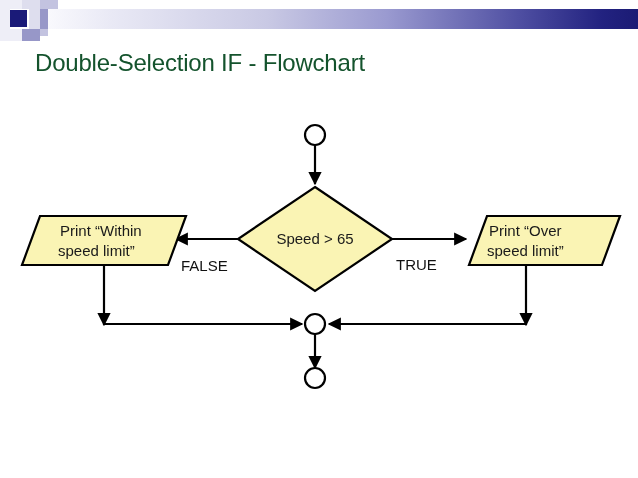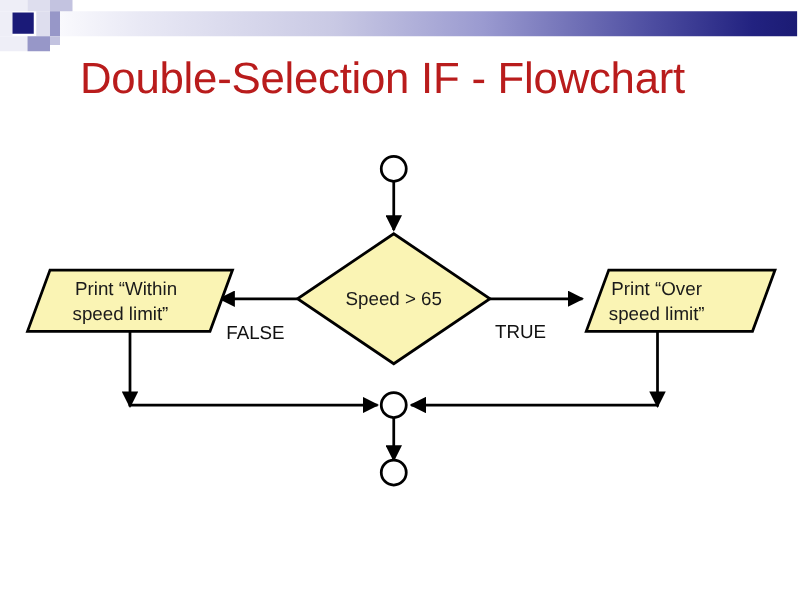--- a/index.html
+++ b/index.html
@@ -40,26 +40,25 @@
   .sq-light  { background: #c3c3e0; }
   .sq-pale   { background: #dedeee; }
   .sq-faint  { background: #eeeef7; }
 
   
   #page-title {
     position: absolute;
     left: 35px;
     top: 40px;
     width: 570px;
-    font-size: 35px;
+    font-size: 24px;
     line-height: 46px;
-    color: #b91c1c;
+    color: #14532d;
     white-space: nowrap;
     letter-spacing: -0.2px;
-    margin-left: 29px;
   }
 
   
   #flowchart {
     position: absolute;
     left: 0; top: 0;
     width: 638px; height: 478px;
   }
   #flow-svg { display: block; }
 

